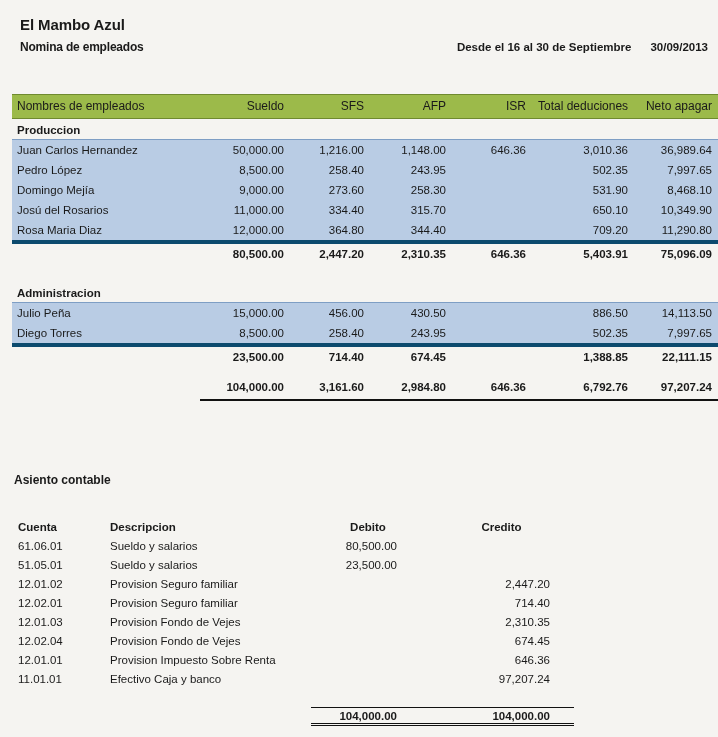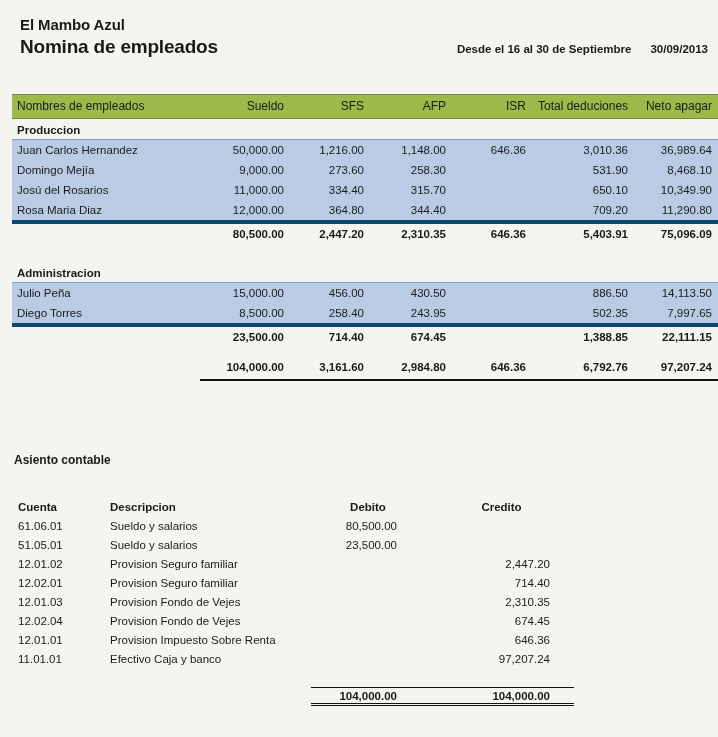--- a/index.html
+++ b/index.html
@@ -28,21 +28,21 @@
     margin: 0 0 0 12px;
     padding-top: 1px;
     letter-spacing: -0.1px;
   }
   .header-row2 {
     display: flex;
     align-items: baseline;
     margin: 4px 0 0 12px;
   }
   .doc-title {
-    font-size: 19px;
+    font-size: 12px;
     font-weight: bold;
     line-height: 20px;
     margin: 0;
     letter-spacing: -0.2px;
   }
   .period-wrap {
     margin-left: auto;
     display: flex;
     gap: 19px;
     font-size: 11.5px;
@@ -221,20 +221,29 @@
     <tr class="emp-row first">
       <td class="name">Juan Carlos Hernandez</td>
       <td>50,000.00</td>
       <td>1,216.00</td>
       <td>1,148.00</td>
       <td>646.36</td>
       <td>3,010.36</td>
       <td>36,989.64</td>
     </tr>
     <tr class="emp-row">
+      <td class="name">Pedro López</td>
+      <td>8,500.00</td>
+      <td>258.40</td>
+      <td>243.95</td>
+      <td></td>
+      <td>502.35</td>
+      <td>7,997.65</td>
+    </tr>
+    <tr class="emp-row">
       <td class="name">Domingo Mejía</td>
       <td>9,000.00</td>
       <td>273.60</td>
       <td>258.30</td>
       <td></td>
       <td>531.90</td>
       <td>8,468.10</td>
     </tr>
     <tr class="emp-row">
       <td class="name">Josú del Rosarios</td>

